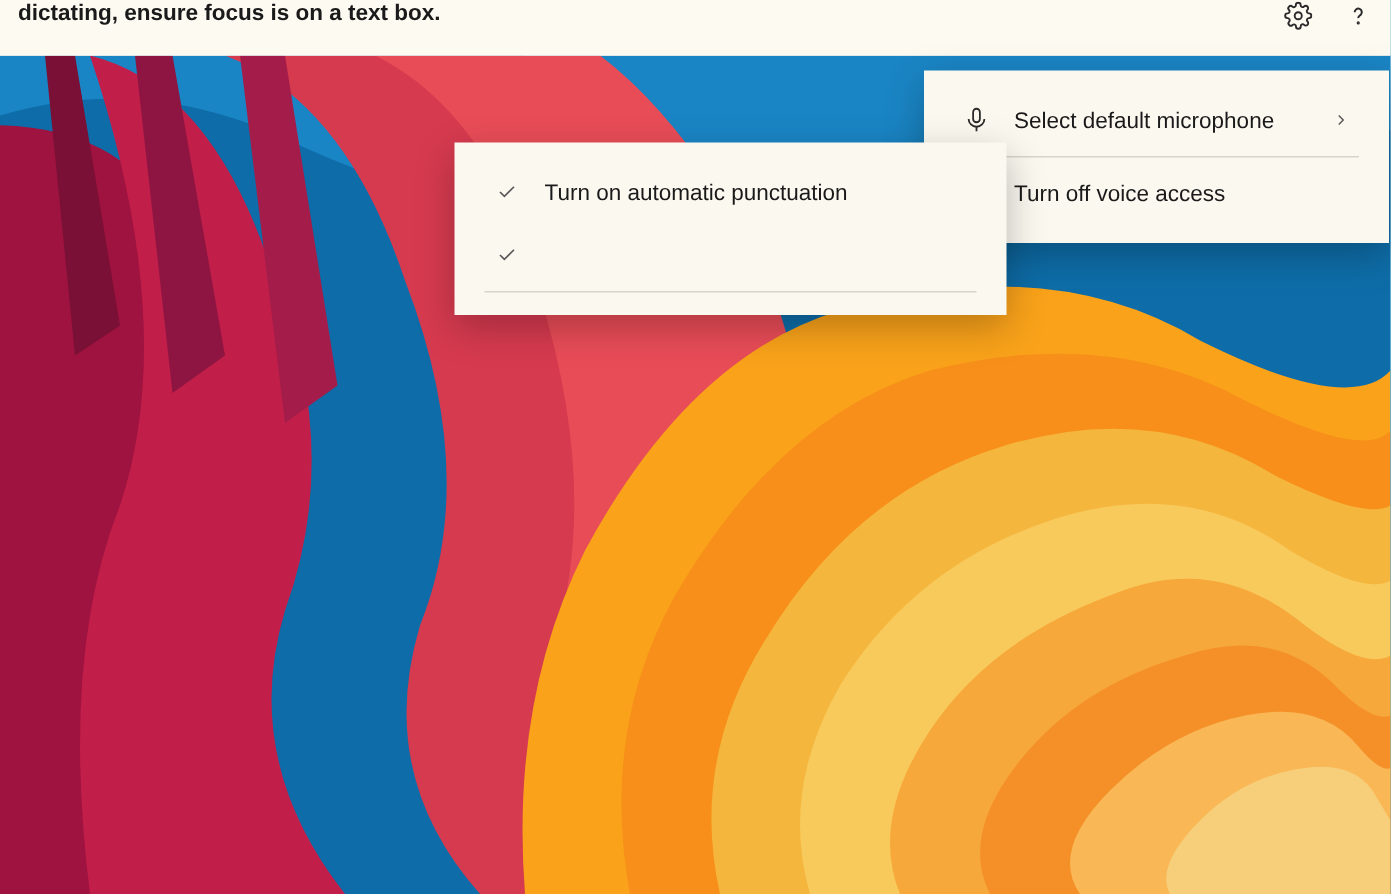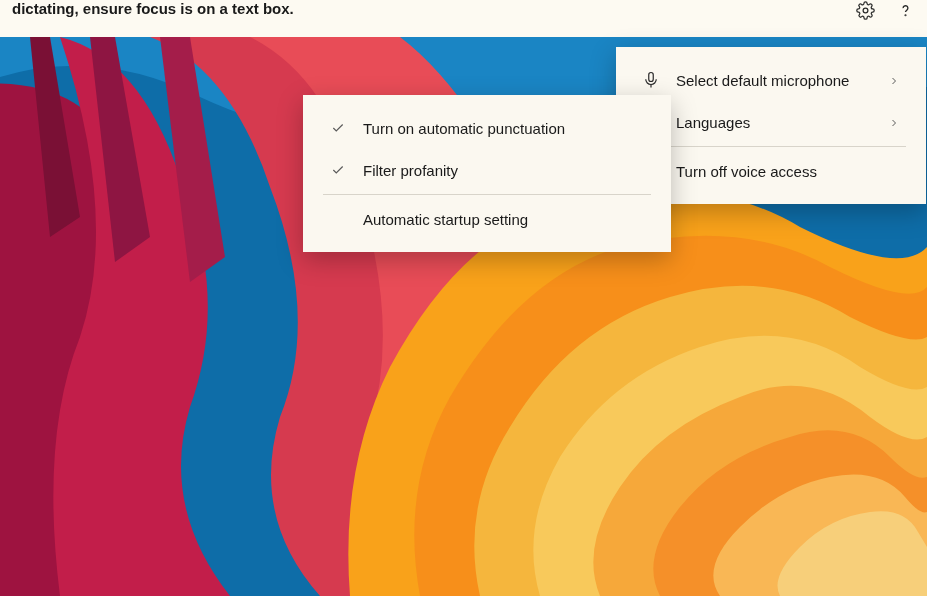--- a/index.html
+++ b/index.html
@@ -174,38 +174,20 @@
         <line x1="12" y1="18" x2="12" y2="22"></line>
       </svg>
     </span>
     <span class="label">Select default microphone</span>
     <span class="chevron">
       <svg width="12" height="12" viewBox="0 0 24 24" fill="none" stroke="currentColor" stroke-width="2">
           <polyline points="9 18 15 12 9 6"></polyline>
         </svg>
     </span>
   </div>
-  <div class="menu-item">
-    <span class="left-icon">
-      <svg width="18" height="18" viewBox="0 0 24 24" fill="none" stroke="currentColor" stroke-width="1.6">
-        <path d="M4 6h9"></path>
-          <path d="M8.5 3v3"></path>
-        <path d="M6 6c0 3 2 6 5 8"></path>
-          <path d="M11 6c0 3-2 6-5 8"></path>
-        <path d="M13 20l4-10 4 10"></path>
-          <path d="M14.5 16.5h5"></path>
-      </svg>
-    </span>
-    <span class="label">Languages</span>
-    <span class="chevron">
-      <svg width="12" height="12" viewBox="0 0 24 24" fill="none" stroke="currentColor" stroke-width="2">
-          <polyline points="9 18 15 12 9 6"></polyline>
-        </svg>
-    </span>
-  </div>
   <div class="menu-separator"></div>
   <div class="menu-item">
     <span class="left-icon">
       <svg width="18" height="18" viewBox="0 0 24 24" fill="none" stroke="currentColor" stroke-width="1.6">
         <path d="M18.36 6.64a9 9 0 1 1-12.73 0"></path>
         <line x1="12" y1="2" x2="12" y2="12"></line>
       </svg>
     </span>
     <span class="label">Turn off voice access</span>
   </div>
@@ -219,20 +201,15 @@
         </svg>
     </span>
     <span class="label">Turn on automatic punctuation</span>
   </div>
   <div class="menu-item">
     <span class="check-col">
       <svg width="14" height="14" viewBox="0 0 24 24" fill="none" stroke="currentColor" stroke-width="2">
           <polyline points="20 6 9 17 4 12"></polyline>
         </svg>
     </span>
-    <span class="label">Filter profanity</span>
   </div>
   <div class="menu-separator"></div>
-  <div class="menu-item">
-    <span class="check-col"></span>
-    <span class="label">Automatic startup setting</span>
-  </div>
 </div>
 
 </body></html>

